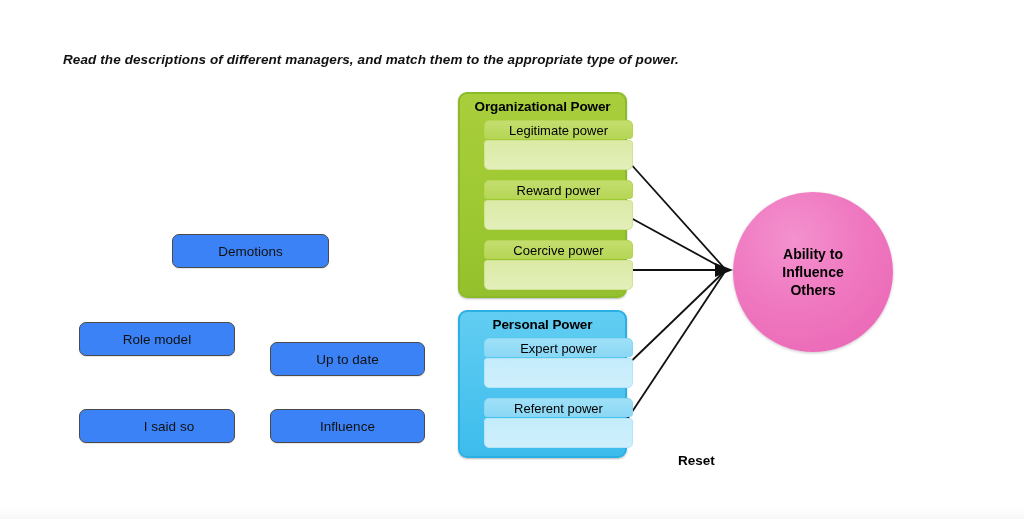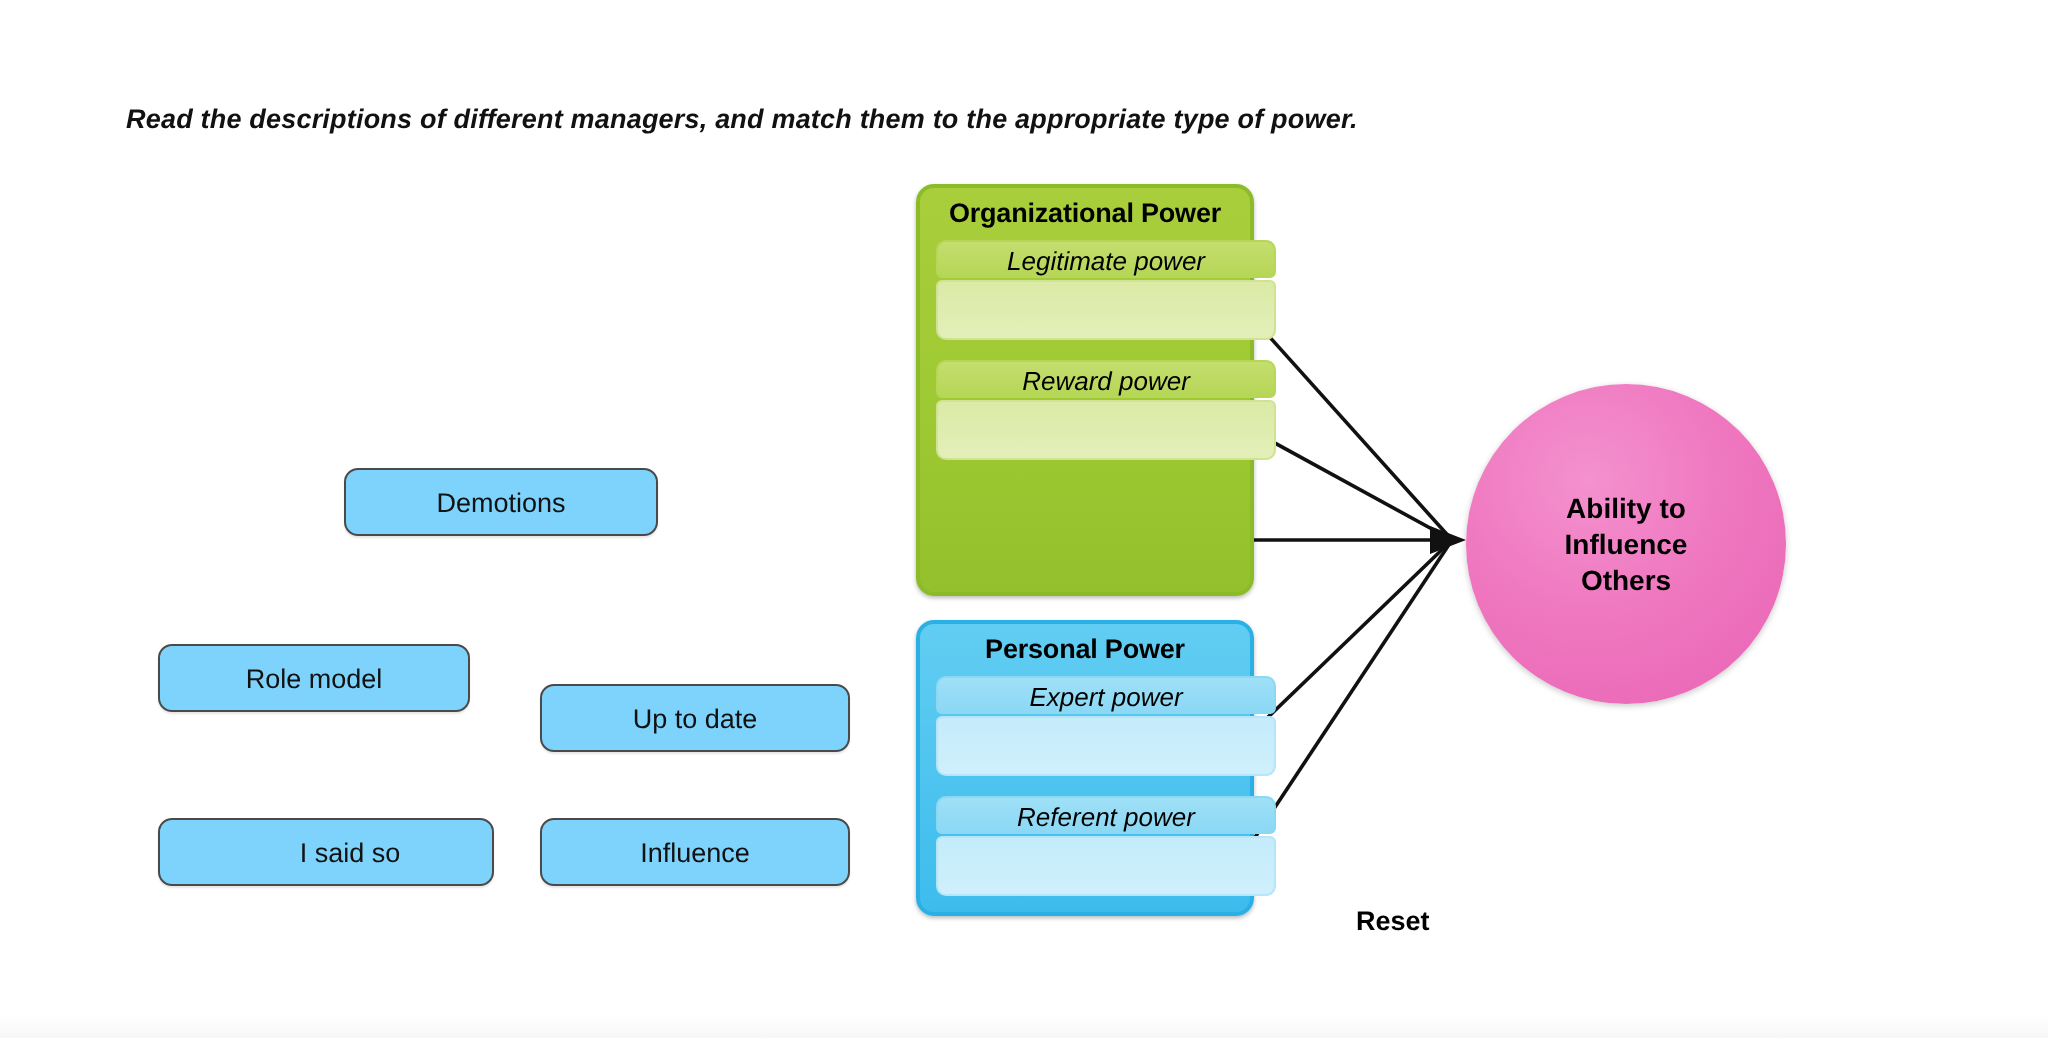--- a/index.html
+++ b/index.html
@@ -78,23 +78,22 @@
     text-align: center;
     font-size: 13.5px;
     font-weight: bold;
     color: #000000;
     letter-spacing: -0.1px;
   }
 
   
   .slot {
     position: absolute;
-    left: 8px;
-    width: 170px;
-    font-style: italic;
+    left: 24px;
+    width: 149px;
   }
   .slot-label {
     height: 19px;
     line-height: 19px;
     text-align: center;
     font-size: 13px;
     font-weight: normal;
     border-radius: 5px 5px 3px 3px;
     box-sizing: border-box;
   }
@@ -147,21 +146,21 @@
   }
 
   
   .chip {
     position: absolute;
     height: 34px;
     line-height: 33px;
     text-align: center;
     font-size: 13.5px;
     color: #111111;
-    background: #7dd3fc;
+    background: #3b82f6;
     border: 1px solid #4a4a4a;
     border-radius: 7px;
     box-sizing: border-box;
     box-shadow: 0 1px 1px rgba(0,0,0,0.10);
     cursor: move;
   }
 
   
   .reset-button {
     position: absolute;
@@ -207,20 +206,24 @@
     <div class="slot" style="top:26px;">
       <div class="slot-label">Legitimate power</div>
       <div class="slot-drop"></div>
     </div>
 
     <div class="slot" style="top:86px;">
       <div class="slot-label">Reward power</div>
       <div class="slot-drop"></div>
     </div>
 
+    <div class="slot" style="top:146px;">
+      <div class="slot-label">Coercive power</div>
+      <div class="slot-drop"></div>
+    </div>
   </div>
 
   <div class="panel panel-blue blue">
     <div class="panel-title">Personal Power</div>
 
     <div class="slot" style="top:86px;">
       <div class="slot-label">Referent power</div>
       <div class="slot-drop"></div>
     </div>
 
@@ -235,20 +238,20 @@
 Influence
 Others</div>
   </div>
 
   <div class="chip" style="left:172px; top:234px; width:157px;">Demotions</div>
 
   <div class="chip" style="left:79px; top:322px; width:156px;">Role model</div>
 
   <div class="chip" style="left:270px; top:322px; width:155px;margin-top:20px;">Up to date</div>
 
-  <div class="chip" style="left:79px; top:409px; width:168px;padding-left:24px;">I said so</div>
+  <div class="chip" style="left:79px; top:409px; width:156px;padding-left:24px;">I said so</div>
 
   <div class="chip" style="left:270px; top:409px; width:155px;">Influence</div>
 
   <div class="reset-button">Reset</div>
 
   <div class="bottom-band"></div>
 </div>
 
 </body></html>

